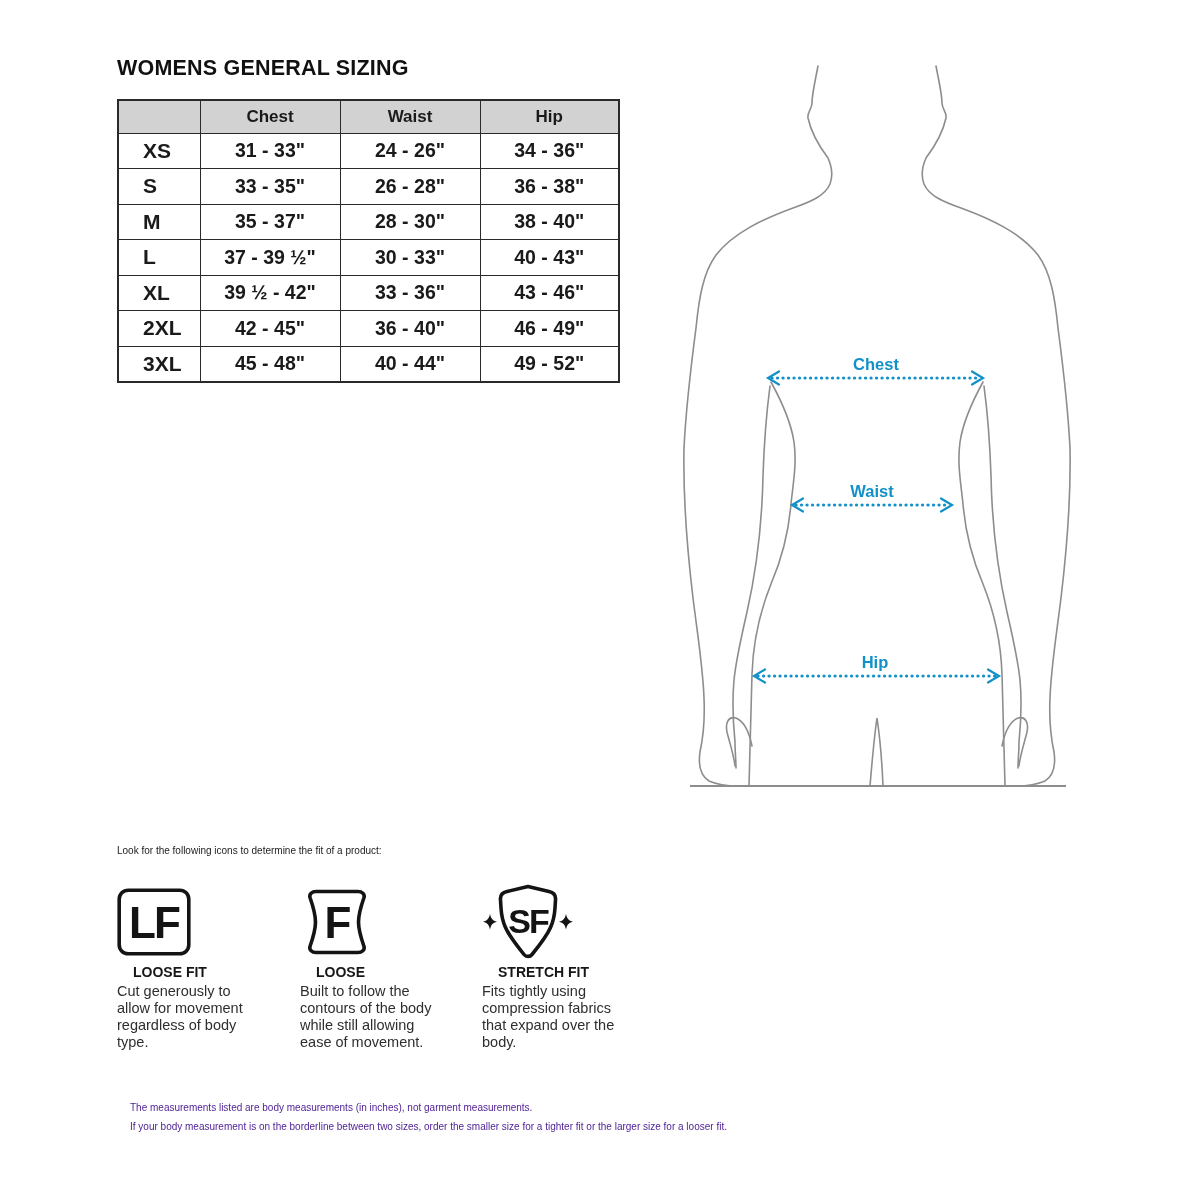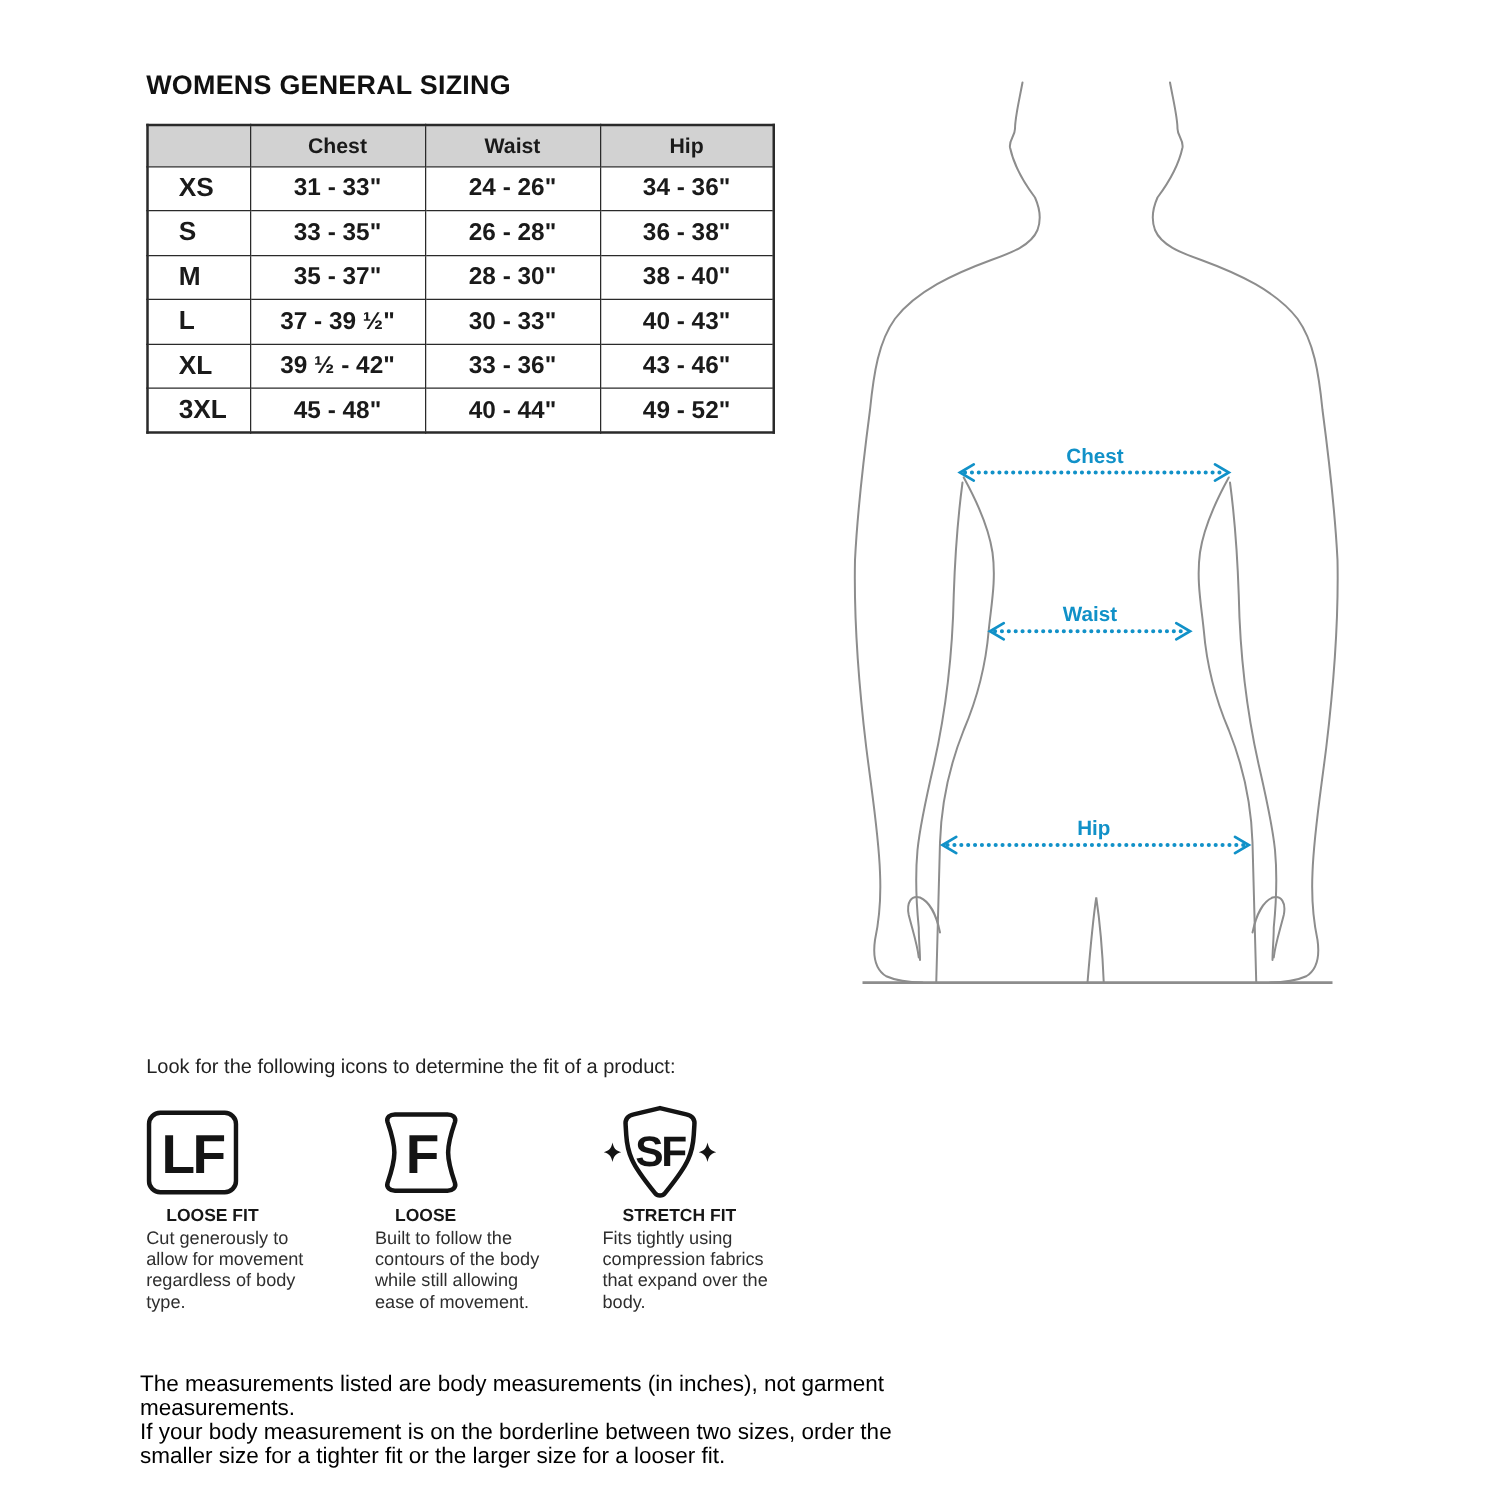--- a/index.html
+++ b/index.html
@@ -30,37 +30,37 @@
   .figure-wrap { position:absolute; left:660px; top:40px; width:520px; height:770px; }
   .body-line { fill:none; stroke:#8d8d8d; stroke-width:1.6; stroke-linecap:round; }
   .ground-line { stroke:#8d8d8d; stroke-width:2.2; }
   .dots { stroke:#1191c8; stroke-width:3.2; stroke-dasharray:0.1 5.4; stroke-linecap:round; fill:none; }
   .chev { stroke:#1191c8; stroke-width:2.2; fill:none; stroke-linecap:round; stroke-linejoin:miter; }
   .measure-label {
     fill:#1191c8; font-family:"Liberation Sans", sans-serif;
     font-size:16.5px; font-weight:bold; text-anchor:middle;
   }
   
-  .fit-intro { position:absolute; left:117px; top:845px; font-size:16px; color:#222; }
+  .fit-intro { position:absolute; left:117px; top:845px; font-size:10px; color:#222; }
   .fit-grid {
     position:absolute; left:117px; top:884px;
     display:grid; grid-template-columns:183px 182px 200px;
   }
   .fit-icon-area { height:80px; display:flex; align-items:flex-start; }
   .fit-icon-area svg { display:block; }
   .pad-top { margin-top:4px; }
   .icon-shape { fill:#ffffff; stroke:#141414; stroke-width:3.6; stroke-linejoin:round; }
   .icon-letter {
     fill:#141414; font-family:"Liberation Sans", sans-serif; font-weight:bold;
     text-anchor:middle; letter-spacing:-2px;
   }
   .fit-name { font-size:14px; font-weight:bold; color:#161616; margin-bottom:3px;padding-left:16px; }
   .fit-desc { font-size:14.5px; line-height:17px; color:#2e2e2e; max-width:141px; }
   
-  .footnote { position:absolute; left:112px; top:1098px; width:614px; font-size:18px; line-height:19px; color:#000000; }
+  .footnote { position:absolute; left:130px; top:1098px; width:614px; font-size:10px; line-height:19px; color:#4c1d95; }
 </style>
 </head>
 <body>
 
 <div class="page">
 
   <h1 class="page-title">WOMENS GENERAL SIZING</h1>
 
   <table class="size-table">
     <colgroup>
@@ -100,20 +100,26 @@
         <td class="size-cell">L</td>
         <td class="val-cell">37 - 39 ½"</td>
         <td class="val-cell">30 - 33"</td>
         <td class="val-cell">40 - 43"</td>
       </tr>
       <tr>
         <td class="size-cell">XL</td>
         <td class="val-cell">39 ½ - 42"</td>
         <td class="val-cell">33 - 36"</td>
         <td class="val-cell">43 - 46"</td>
+      </tr>
+      <tr>
+        <td class="size-cell">2XL</td>
+        <td class="val-cell">42 - 45"</td>
+        <td class="val-cell">36 - 40"</td>
+        <td class="val-cell">46 - 49"</td>
       </tr>
       <tr>
         <td class="size-cell">3XL</td>
         <td class="val-cell">45 - 48"</td>
         <td class="val-cell">40 - 44"</td>
         <td class="val-cell">49 - 52"</td>
       </tr>
     </tbody>
   </table>
 

